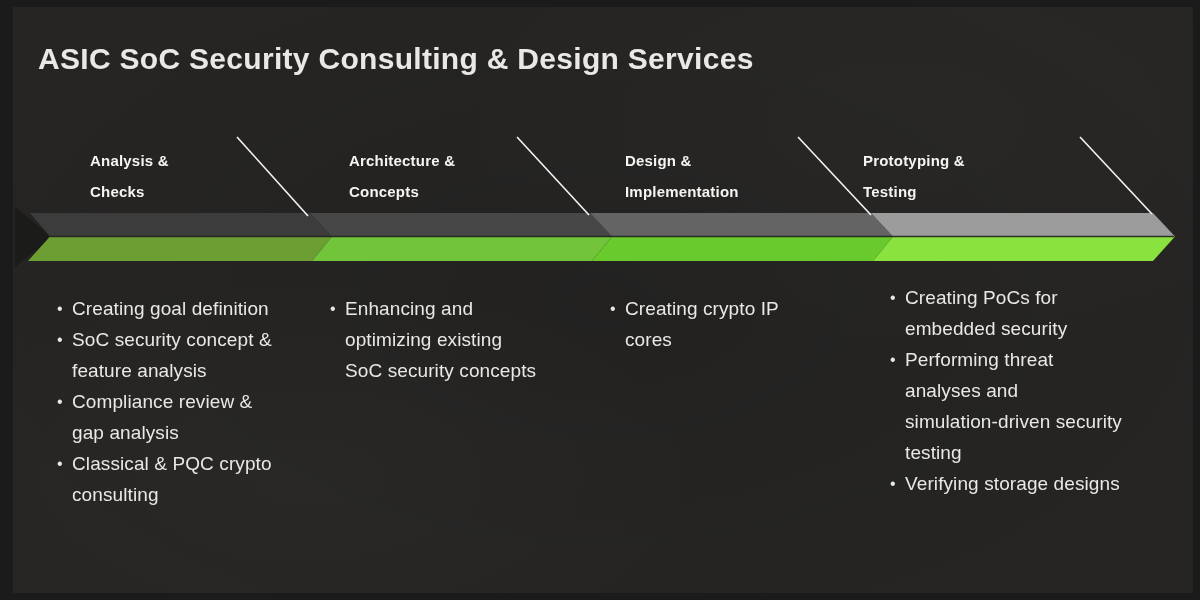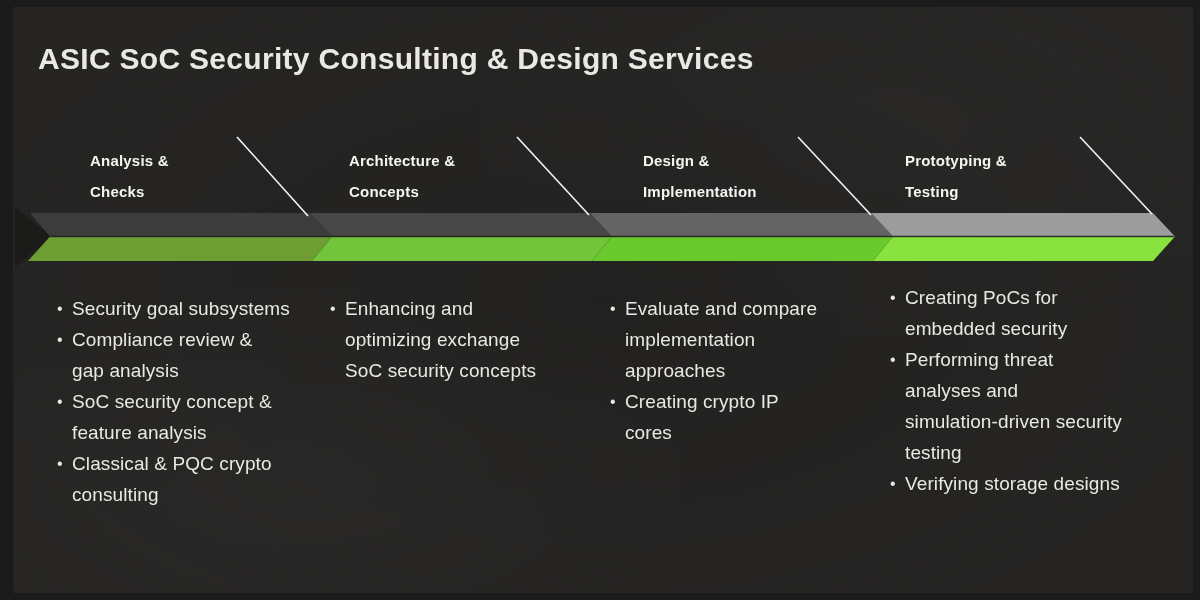--- a/index.html
+++ b/index.html
@@ -37,21 +37,21 @@
     position:absolute;
     top:145px;
     margin:0;
     font-size:15px;
     font-weight:bold;
     line-height:31px;
     color:#f5f4f1;
     white-space:pre-line;
     letter-spacing:0.2px;
   }
-  .pl1{left:90px;} .pl2{left:349px;} .pl3{left:625px;margin-left:18px;} .pl4{left:905px;}
+  .pl1{left:90px;} .pl2{left:349px;} .pl3{left:625px;} .pl4{left:863px;}
   .col{
     position:absolute;
     margin:0;padding:0;
     list-style:none;
     width:272px;
     font-size:19px;
     line-height:31px;
     color:#e9e8e4;
     letter-spacing:0.1px;
   }
@@ -105,39 +105,36 @@
   <p class="phase-label pl1">Analysis &amp;
 Checks</p>
   <p class="phase-label pl2">Architecture &amp;
 Concepts</p>
   <p class="phase-label pl3">Design &amp;
 Implementation</p>
   <p class="phase-label pl4">Prototyping &amp;
 Testing</p>
 
   <ul class="col c1">
-    <li>Security goal subsystems</li>
+    <li>Creating goal definition</li>
+    <li>SoC security concept &amp;
+feature analysis</li>
     <li>Compliance review &amp;
 gap analysis</li>
-    <li>SoC security concept &amp;
-feature analysis</li>
     <li>Classical &amp; PQC crypto
 consulting</li>
   </ul>
 
   <ul class="col c2">
     <li>Enhancing and
-optimizing exchange
+optimizing existing
 SoC security concepts</li>
   </ul>
 
   <ul class="col c3">
-    <li>Evaluate and compare
-implementation
-approaches</li>
     <li>Creating crypto IP
 cores</li>
   </ul>
 
   <ul class="col c4">
     <li>Creating PoCs for
 embedded security</li>
     <li>Performing threat
 analyses and
 simulation-driven security

